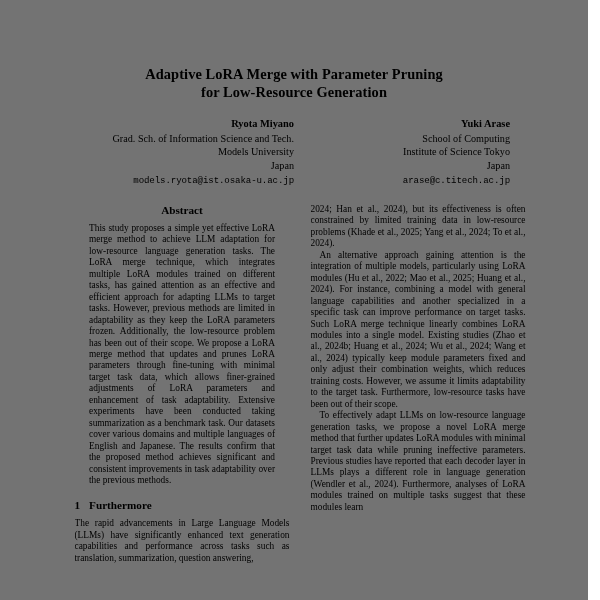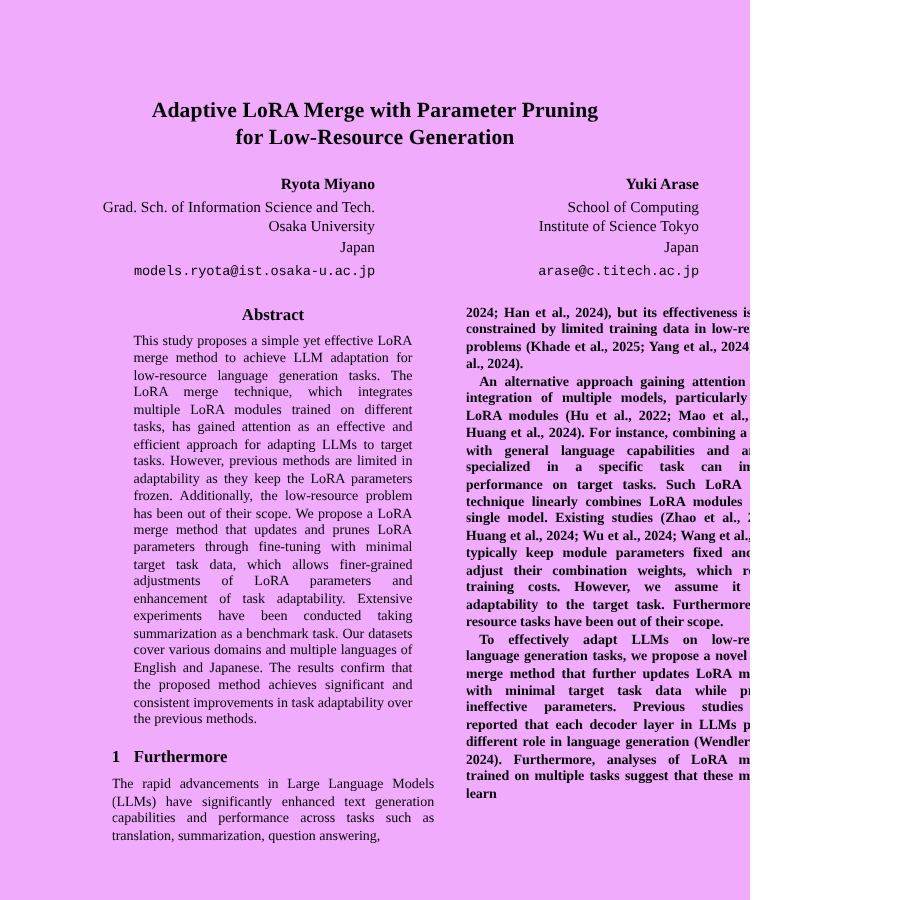--- a/index.html
+++ b/index.html
@@ -10,23 +10,23 @@
   }
   body {
     width: 600px;
     height: 600px;
     overflow: hidden;
     font-family: "Liberation Serif", "DejaVu Serif", serif;
     color: #000000;
   }
   .page {
     position: relative;
-    width: 500px;
+    width: 588px;
     height: 600px;
-    background: #f0abfc;
+    background: #737373;
     overflow: hidden;
   }
   .title-block {
     padding-top: 66px;
     text-align: center;
   }
   .paper-title {
     font-family: "Liberation Serif", "DejaVu Serif", serif;
     font-weight: bold;
     font-size: 14.4px;
@@ -105,42 +105,41 @@
     margin: 13px 0 7px 0;
     display: flex;
     gap: 9px;
   }
   .section-num {
     display: inline-block;
   }
   .col-right p.body-text {
     font-size: 9.35px;
     line-height: 11.45px;
-    font-weight: bold;
   }
   .clip-guard {
     overflow: hidden;
   }
 </style>
 </head>
 <body>
 
 <div class="page">
 
   <div class="title-block">
     <div class="paper-title">
       <span>Adaptive LoRA Merge with Parameter Pruning</span><br>
       <span>for Low-Resource Generation</span>
     </div>
 
     <div class="authors">
       <div class="author-col">
         <span class="author-name">Ryota Miyano</span>
         <span class="author-line">Grad. Sch. of Information Science and Tech.</span>
-        <span class="author-line">Osaka University</span>
+        <span class="author-line">Models University</span>
         <span class="author-line">Japan</span>
         <span class="author-email">models.ryota@ist.osaka-u.ac.jp</span>
       </div>
       <div class="author-col">
         <span class="author-name">Yuki Arase</span>
         <span class="author-line">School of Computing</span>
         <span class="author-line">Institute of Science Tokyo</span>
         <span class="author-line">Japan</span>
         <span class="author-email">arase@c.titech.ac.jp</span>
       </div>

